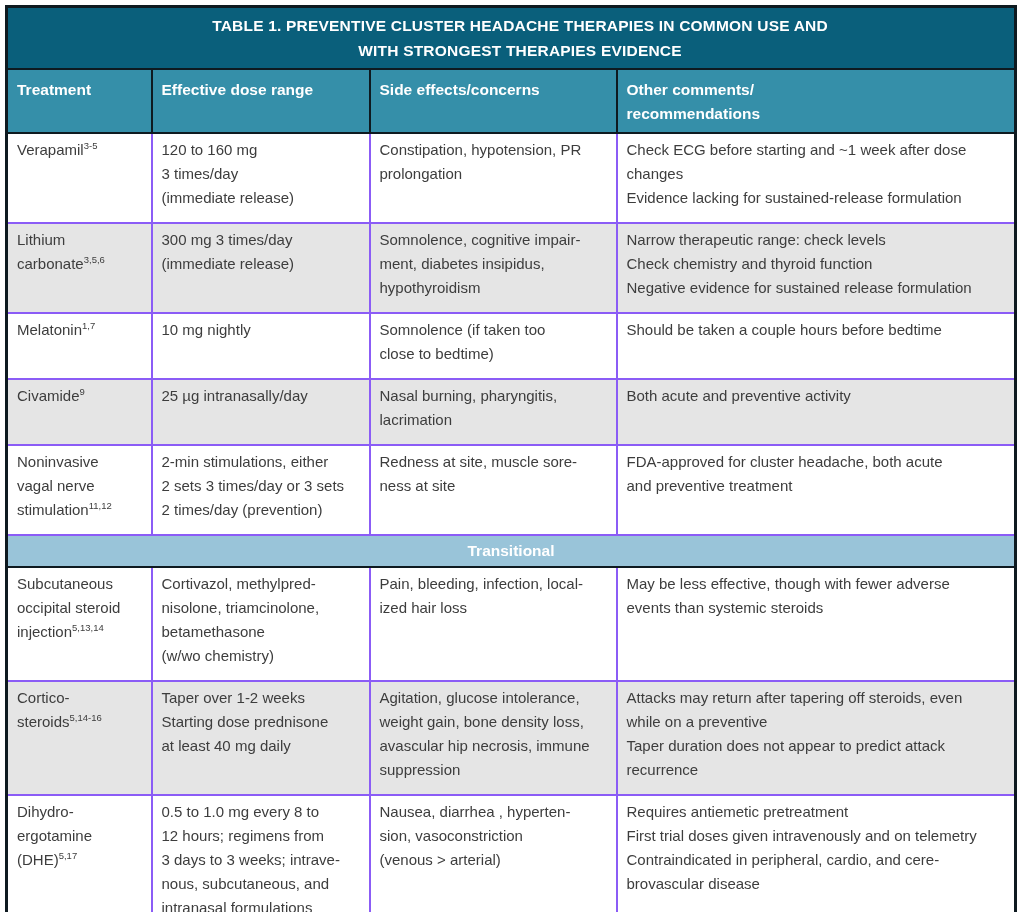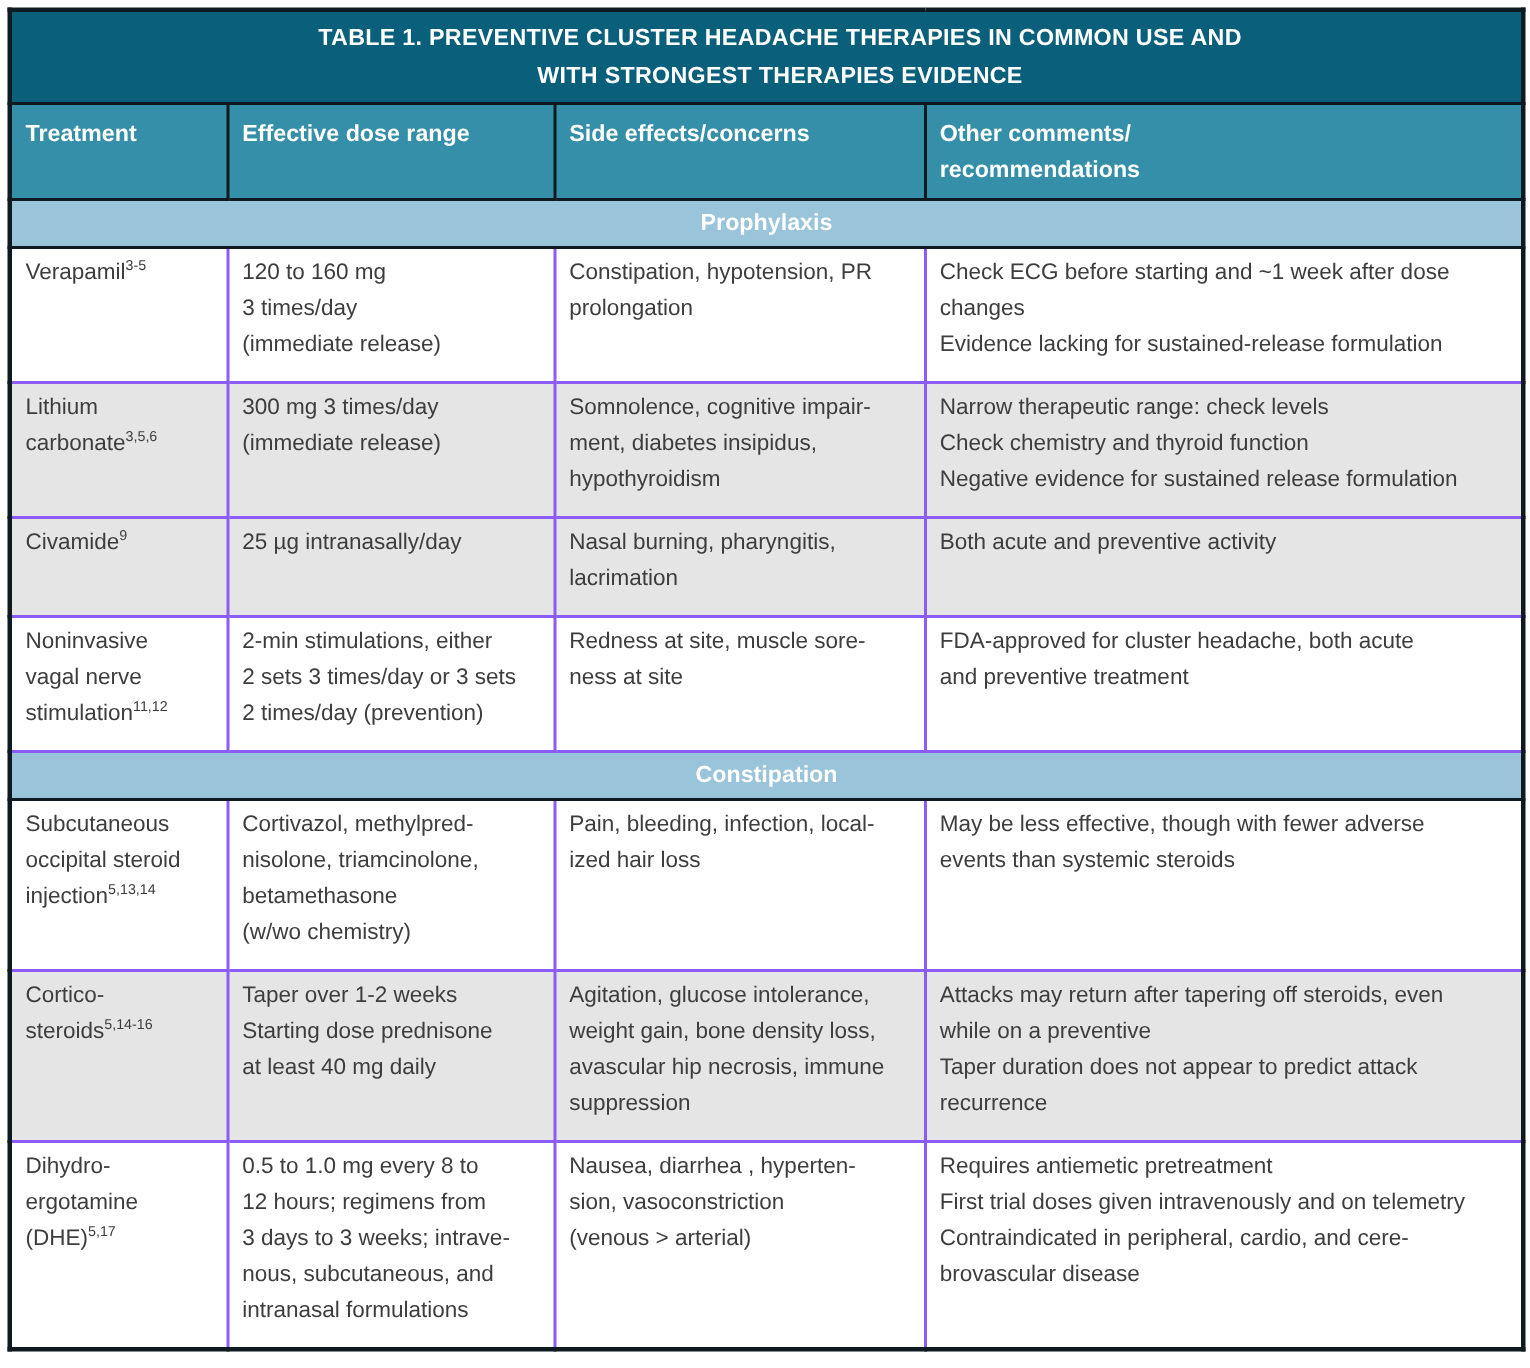--- a/index.html
+++ b/index.html
@@ -107,23 +107,20 @@
       </tr>
       <tr class="col-header-row">
         <th>Treatment</th>
         <th>Effective dose range</th>
         <th>Side effects/concerns</th>
         <th>Other comments/
 recommendations</th>
       </tr>
     </thead>
     <tbody id="table-body">
-        <tr class="section-row">
-          <td colspan="4">Prophylaxis</td>
-        </tr>
         <tr class="">
           <td class="cell">Verapamil<sup class="ref">3-5</sup></td>
           <td class="cell">120 to 160 mg
 3 times/day
 (immediate release)</td>
           <td class="cell">Constipation, hypotension, PR
 prolongation</td>
           <td class="cell">Check ECG before starting and ~1 week after dose
 changes
 Evidence lacking for sustained-release formulation</td>
@@ -133,41 +130,48 @@
 carbonate<sup class="ref">3,5,6</sup></td>
           <td class="cell">300 mg 3 times/day
 (immediate release)</td>
           <td class="cell">Somnolence, cognitive impair-
 ment, diabetes insipidus,
 hypothyroidism</td>
           <td class="cell">Narrow therapeutic range: check levels
 Check chemistry and thyroid function
 Negative evidence for sustained release formulation</td>
         </tr>
+        <tr class="">
+          <td class="cell">Melatonin<sup class="ref">1,7</sup></td>
+          <td class="cell">10 mg nightly</td>
+          <td class="cell">Somnolence (if taken too
+close to bedtime)</td>
+          <td class="cell">Should be taken a couple hours before bedtime</td>
+        </tr>
         <tr class="shaded">
           <td class="cell">Civamide<sup class="ref">9</sup></td>
           <td class="cell">25 µg intranasally/day</td>
           <td class="cell">Nasal burning, pharyngitis,
 lacrimation</td>
           <td class="cell">Both acute and preventive activity</td>
         </tr>
         <tr class="">
           <td class="cell">Noninvasive
 vagal nerve
 stimulation<sup class="ref">11,12</sup></td>
           <td class="cell">2-min stimulations, either
 2 sets 3 times/day or 3 sets
 2 times/day (prevention)</td>
           <td class="cell">Redness at site, muscle sore-
 ness at site</td>
           <td class="cell">FDA-approved for cluster headache, both acute
 and preventive treatment</td>
         </tr>
         <tr class="section-row">
-          <td colspan="4">Constipation</td>
+          <td colspan="4">Transitional</td>
         </tr>
         <tr class="">
           <td class="cell">Subcutaneous
 occipital steroid
 injection<sup class="ref">5,13,14</sup></td>
           <td class="cell">Cortivazol, methylpred-
 nisolone, triamcinolone,
 betamethasone
 (w/wo chemistry)</td>
           <td class="cell">Pain, bleeding, infection, local-

